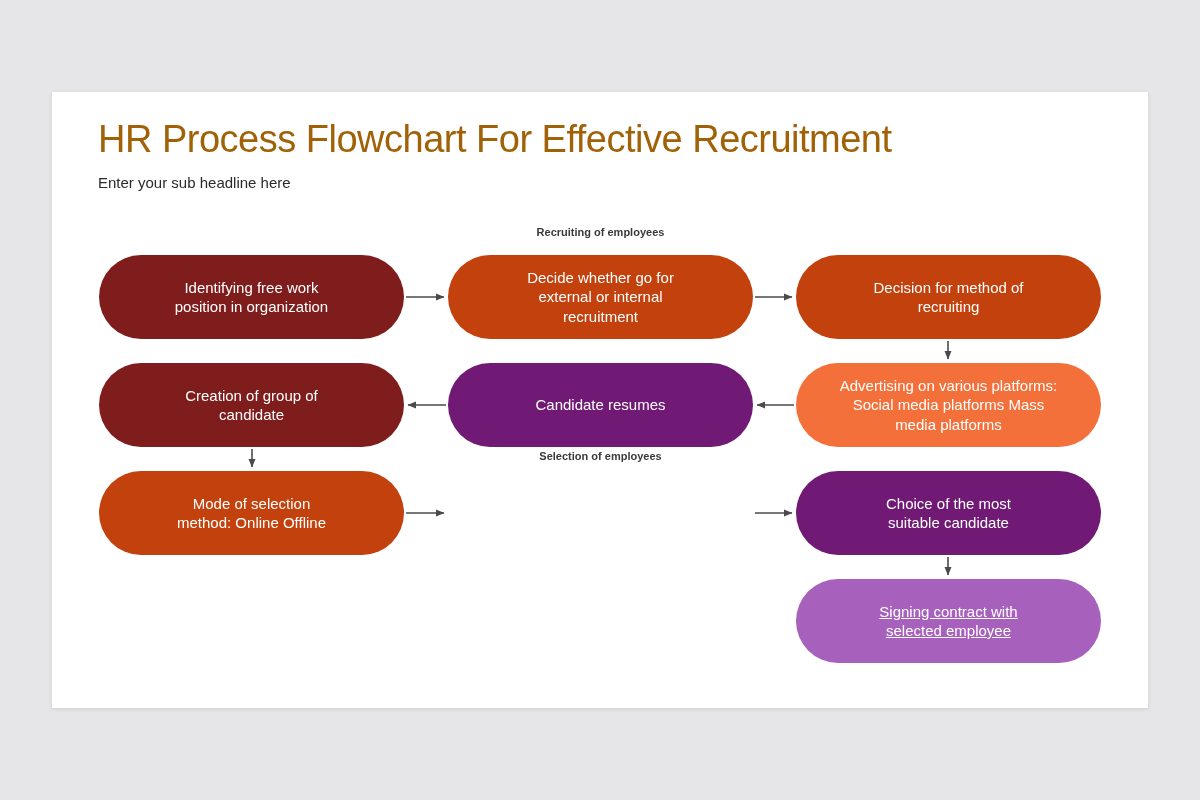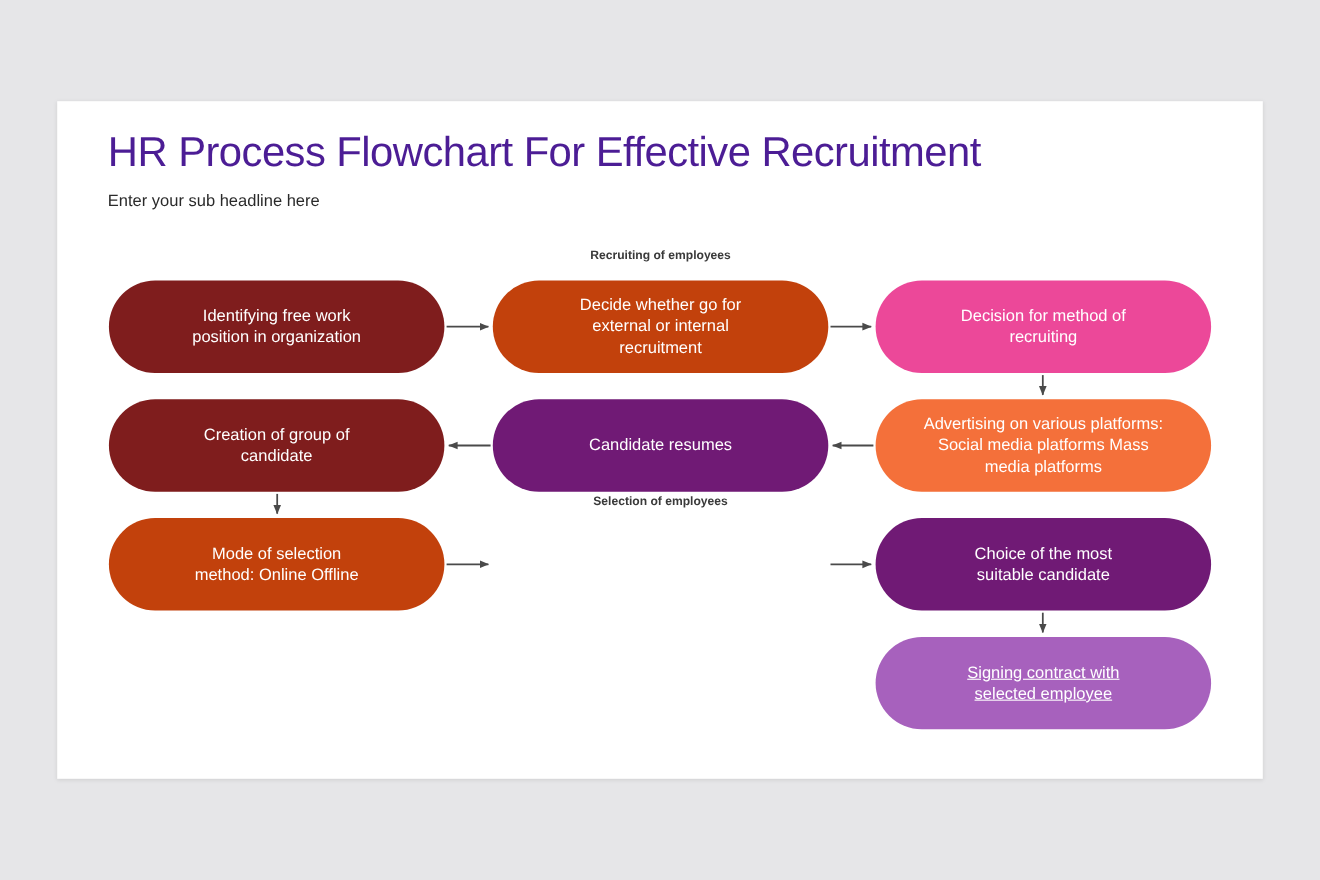--- a/index.html
+++ b/index.html
@@ -19,21 +19,21 @@
     width: 1096px; height: 616px;
     background: #ffffff;
     box-shadow: 0 1px 4px rgba(0,0,0,0.10);
   }
   .title {
     position: absolute;
     left: 98px; top: 118px;
     font-size: 38px;
     font-weight: 400;
     letter-spacing: -0.5px;
-    color: #4c1d95;
+    color: #a16207;
   }
   .subtitle {
     position: absolute;
     left: 98px; top: 174px;
     font-size: 15px;
     font-weight: 400;
     color: #2a2a2a;
   }
   .section-label {
     position: absolute;
@@ -54,21 +54,21 @@
     justify-content: center;
     text-align: center;
     color: #ffffff;
     font-size: 15px;
     line-height: 1.3;
     white-space: pre-line;
     padding: 0 18px;
   }
   .c-blue   { background: #7f1d1d; }
   .c-azure  { background: #c2410c; }
-  .c-orange { background: #ec4899; }
+  .c-orange { background: #c2410c; }
   .c-purple { background: #7f1d1d; }
   .c-pink   { background: #701a75; }
   .c-coral  { background: #f4703a; }
   .c-lav    { background: #a761bd; text-decoration: underline; }
   .n1  { left: 99px;  top: 255px; }
   .n2  { left: 448px; top: 255px; }
   .n3  { left: 796px; top: 255px; }
   .n4  { left: 99px;  top: 363px; }
   .n5  { left: 448px; top: 363px; }
   .n6  { left: 796px; top: 363px; }

